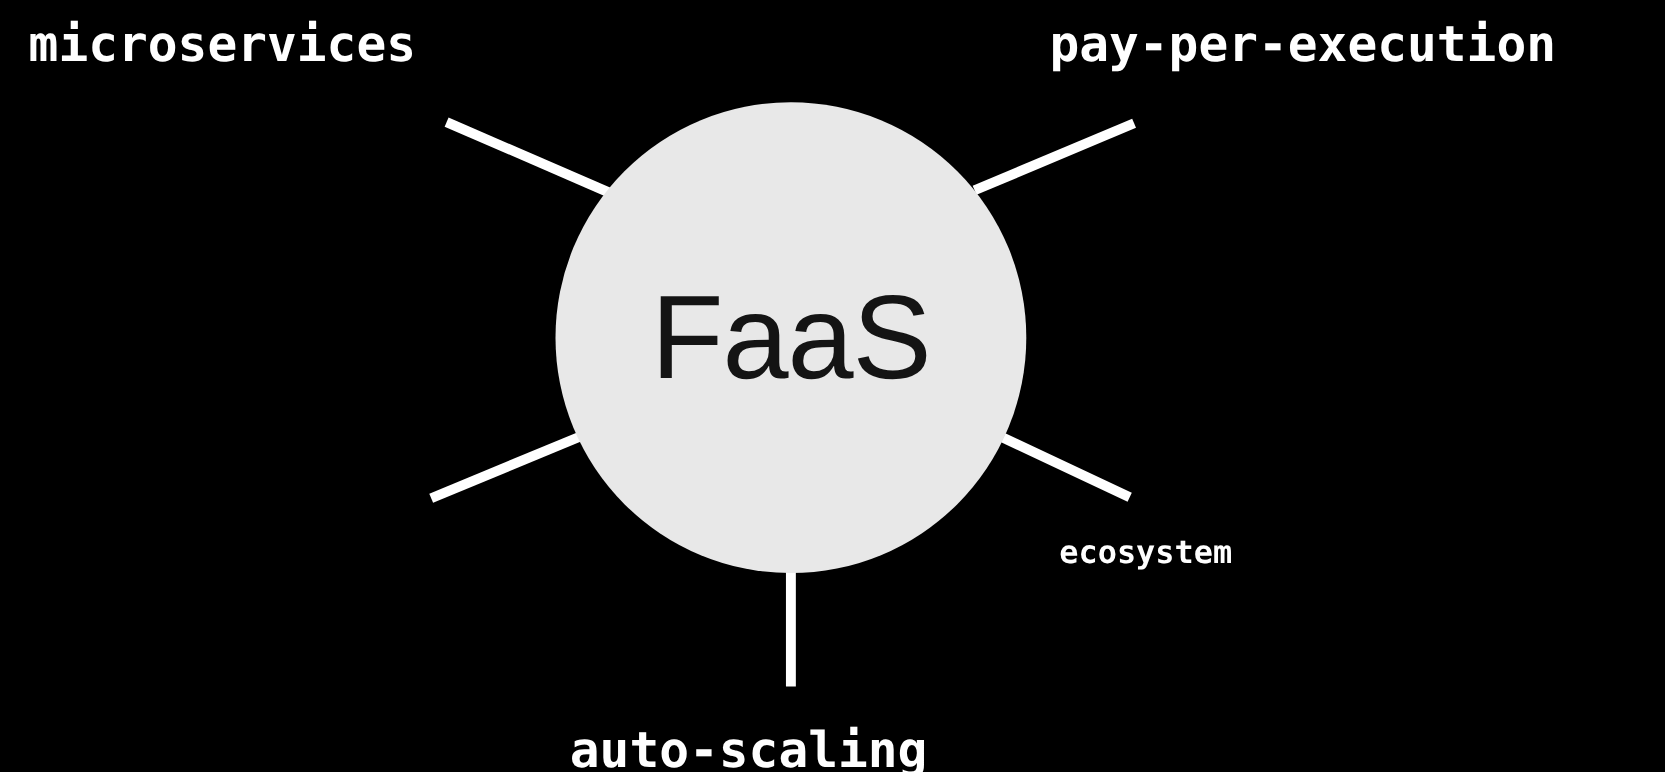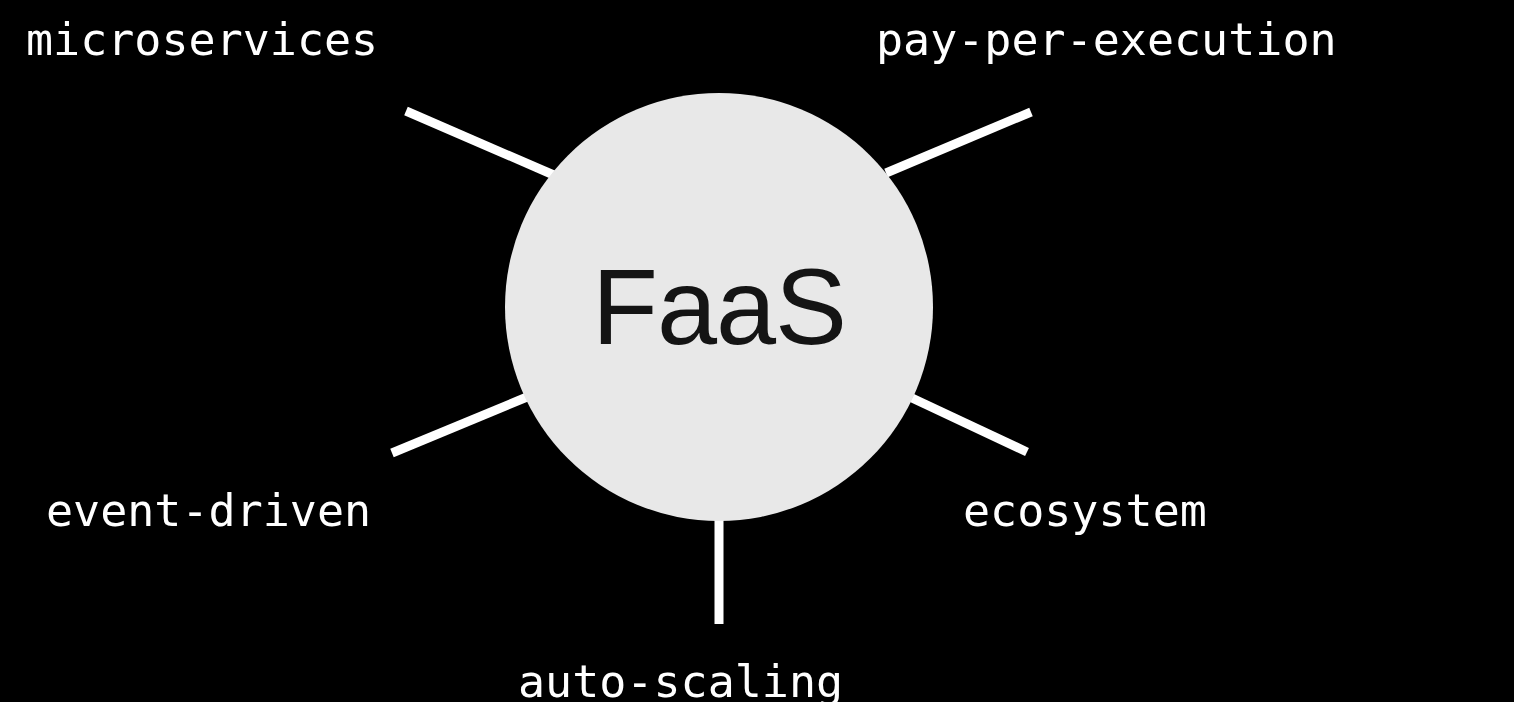--- a/index.html
+++ b/index.html
@@ -30,49 +30,49 @@
     width: 1514px;
     height: 702px;
     display: block;
   }
 
   
   .node-label {
     position: absolute;
     color: #ffffff;
     font-family: "DejaVu Sans Mono", "Liberation Mono", monospace;
-    font-weight: normal;
+    font-weight: bold;
     letter-spacing: 0px;
     white-space: nowrap;
     line-height: 1;
     -webkit-font-smoothing: antialiased;
   }
 
   #label-microservices {
     left: 26px;
     top: 17px;
     font-size: 45px;
   }
 
   #label-pay-per-execution {
-    left: 876px;
+    left: 954px;
     top: 17px;
     font-size: 45px;
   }
 
   #label-event-driven {
     left: 46px;
     top: 488px;
     font-size: 45px;
   }
 
   #label-ecosystem {
     left: 963px;
     top: 488px;
-    font-size: 45px;
+    font-size: 29px;
     text-align: center;
   }
 
   #label-auto-scaling {
     left: 518px;
     top: 659px;
     font-size: 45px;
   }
 
   
@@ -113,19 +113,18 @@
 
     <circle id="hub-circle" cx="719" cy="307" r="214" fill="#e8e8e8"></circle>
   </svg>
 
   <div id="hub-text" style="left: 505px; top: 93px; width: 428px; height: 428px; color: rgb(20, 20, 20);">FaaS</div>
 
   <div class="node-label" id="label-microservices" style="color: rgb(255, 255, 255);">microservices</div>
 
   <div class="node-label" id="label-pay-per-execution" style="color: rgb(255, 255, 255);">pay-per-execution</div>
 
-  <div class="node-label" id="label-event-driven" style="color: rgb(255, 255, 255);">event-driven</div>
 
   <div class="node-label" id="label-ecosystem" style="color: rgb(255, 255, 255);">ecosystem</div>
 
   <div class="node-label" id="label-auto-scaling" style="color: rgb(255, 255, 255);">auto-scaling</div>
 
 </div>
 
 </body></html>

